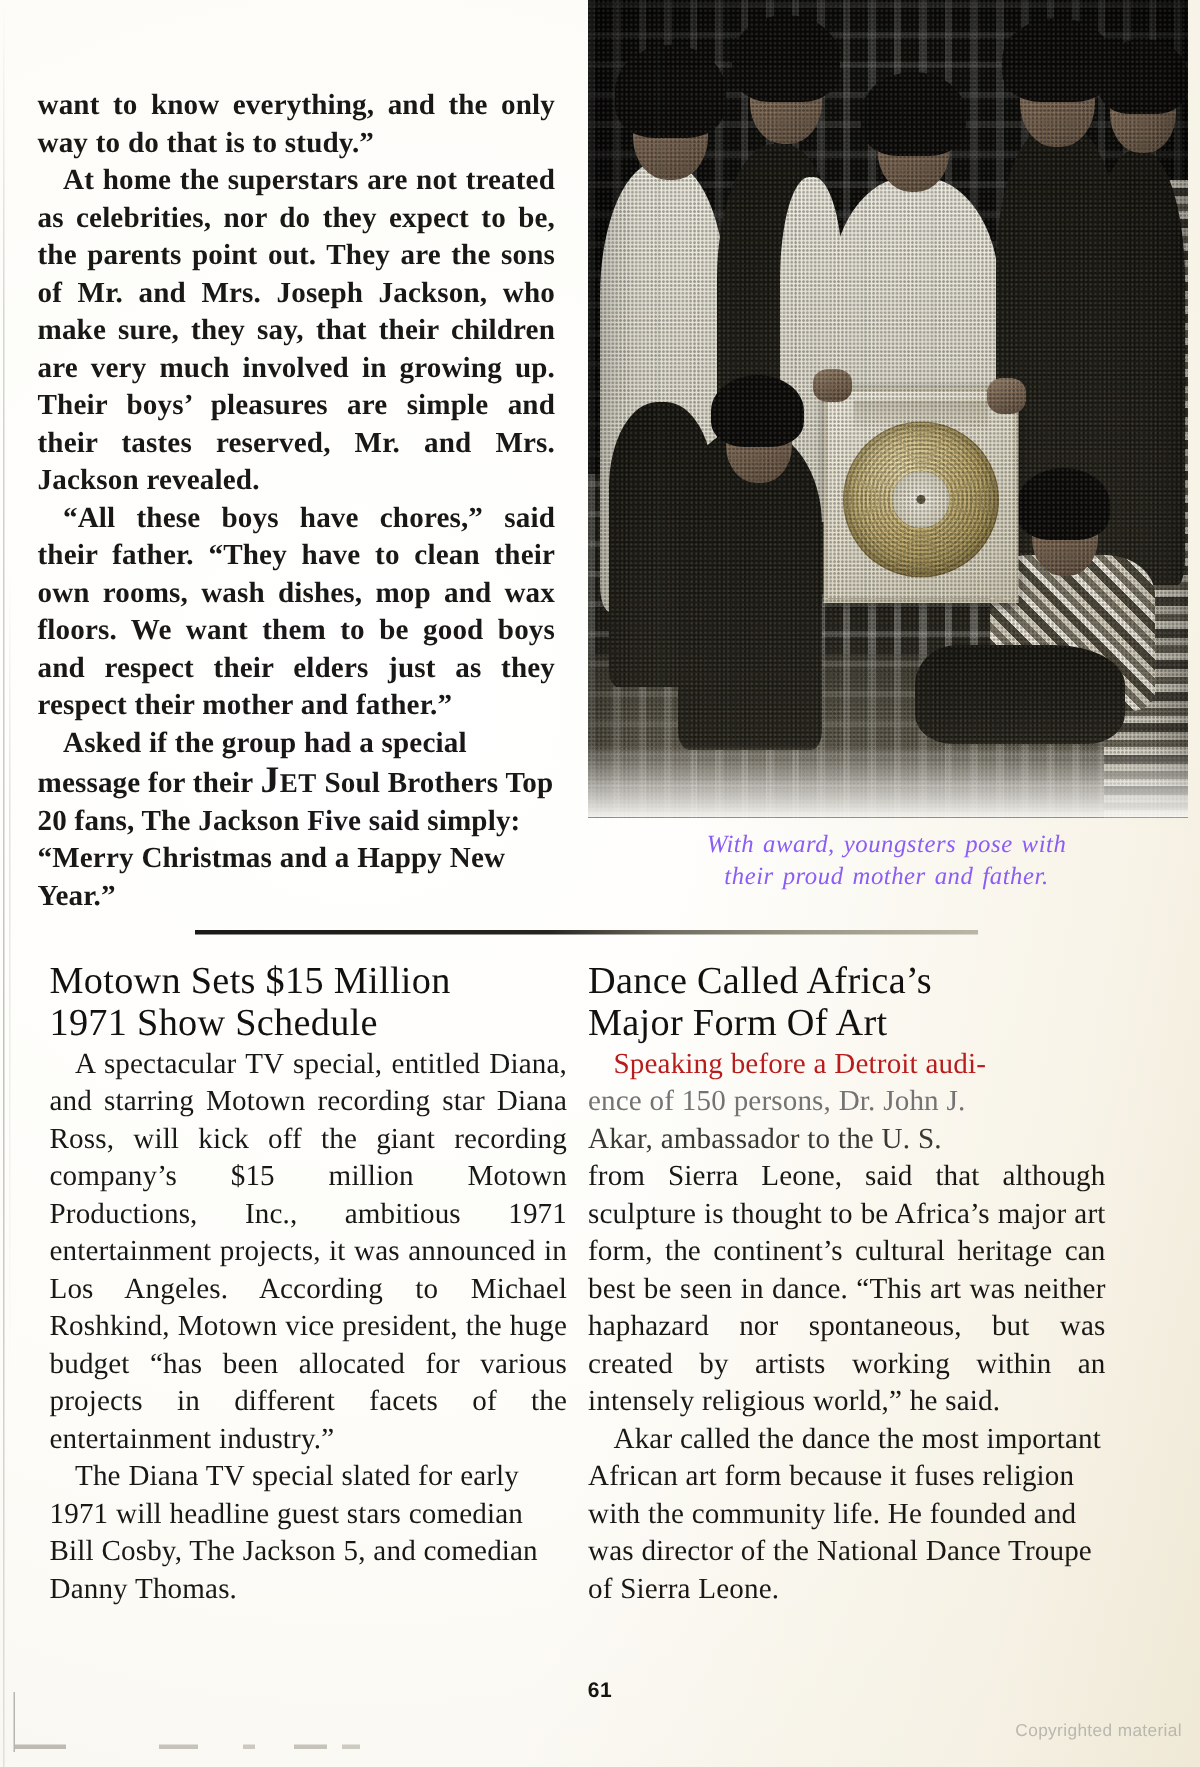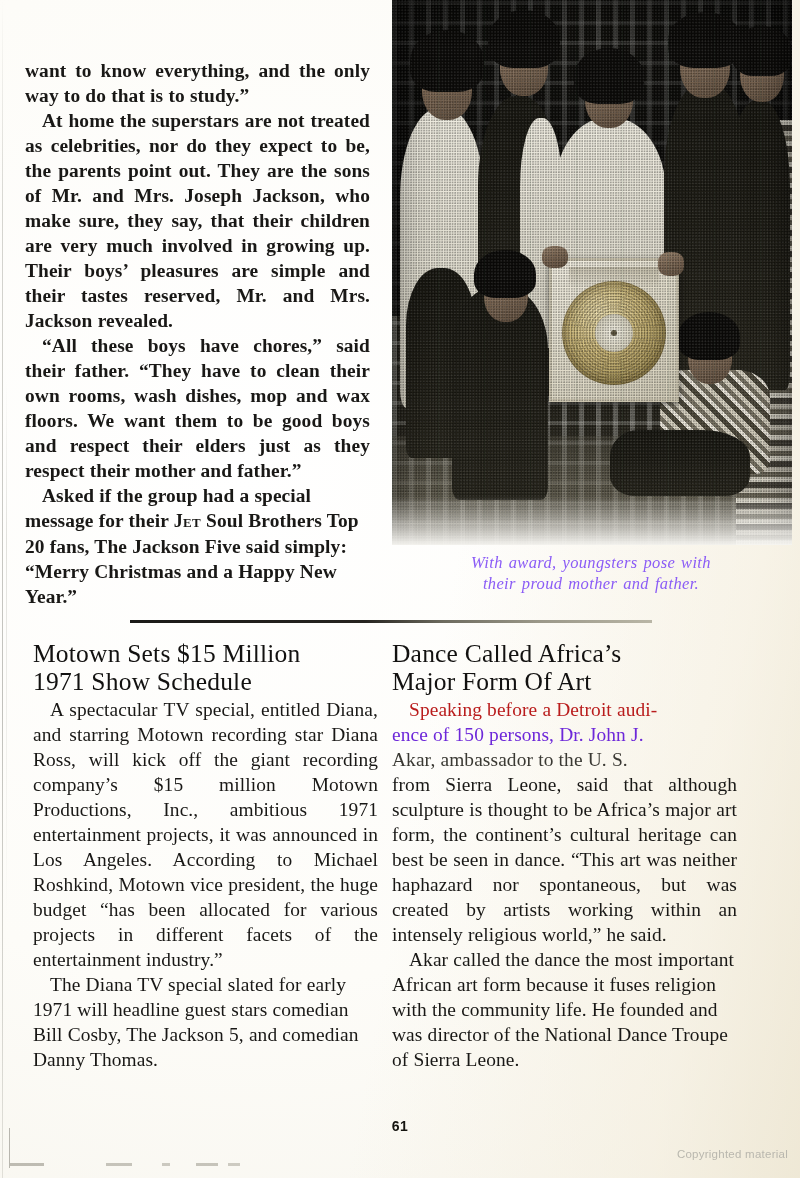--- a/index.html
+++ b/index.html
@@ -46,21 +46,21 @@
     font-size:19.4px;
     line-height:25.0px;
     text-align:justify;
     text-align-last:left;
     color:#191816;
     letter-spacing:.1px;
     word-spacing:.2px;
   }
   p.ind{text-indent:17px;}
   p.last{text-align:left;}
-  .smallcaps{font-variant:small-caps;font-size:18px;letter-spacing:.3px;}
+  .smallcaps{font-variant:small-caps;font-size:25px;letter-spacing:.3px;}
 
   
   h2{
     margin:0 0 2px 0;
     font-size:25.5px;
     line-height:27.5px;
     font-weight:normal;
     color:#121110;
     letter-spacing:.2px;
   }
@@ -171,21 +171,21 @@
     font-size:16.5px;
     line-height:21px;
     text-align:center;
     color:#8b5cf6;
     letter-spacing:.35px;
     word-spacing:1.5px;
   }
 
   
   .faded1{color:#b91c1c;}
-  .faded2{color:#6d28d9;}
+  .faded2{color:#737373;}
   .faded3{color:#3a3933;}
 
   
   .page-num{
     position:absolute;left:0;top:1118px;width:800px;
     text-align:center;
     font-family:"Liberation Sans",sans-serif;
     font-weight:bold;font-size:14px;color:#15140f;
     letter-spacing:.4px;
   }

